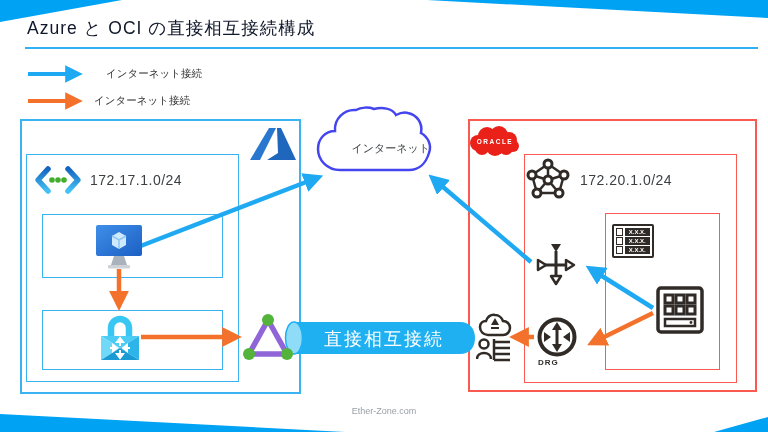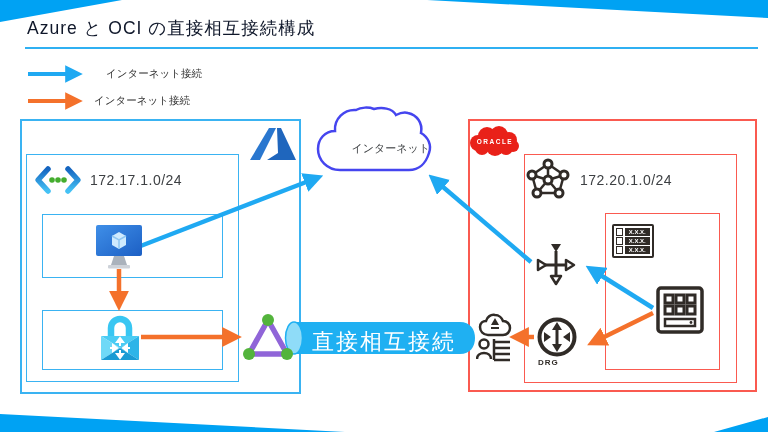--- a/index.html
+++ b/index.html
@@ -69,21 +69,21 @@
     <line x1="141" y1="337" x2="232" y2="337" stroke="#F4712B" stroke-width="4.5" marker-end="url(#mo)"></line>
     <line x1="653" y1="313" x2="596" y2="341" stroke="#F4712B" stroke-width="4.5" marker-end="url(#mo)"></line>
     <line x1="534" y1="337" x2="519" y2="337" stroke="#F4712B" stroke-width="4.5" marker-end="url(#mo)"></line>
 
     <g>
       <path d="M294,322 H460 C470,322 475,329 475,338 C475,347 470,354 460,354 H294 Z" fill="#1FB0F2"></path>
       <ellipse cx="294" cy="338" rx="8.5" ry="16" fill="#8FDCF8" stroke="#1FB0F2" stroke-width="1.5"></ellipse>
     </g>
   </svg>
 
-  <div class="lbl" style="left:300px;top:327px;width:168px;text-align:center;color:#fff;font-size:22px;letter-spacing:2px;">直接相互接続</div>
+  <div class="lbl" style="left:300px;top:327px;width:168px;text-align:center;color:#fff;font-size:18px;letter-spacing:2px;">直接相互接続</div>
 
   <svg class="abs" style="left:316px;top:106px;" width="124" height="70" viewBox="0 0 124 70">
     <path d="M24,64 C11,64 2,54 2,43 C2,33 9,25 19,25 C18,13 28,3 40,4 C45,1 53,1 58,3
              C66,1 76,2 80,9 C84,7 88,6 92,7 C101,9 107,17 105,27 C112,31 116,39 113,47
              C110,57 103,64 93,64 Z" fill="#fff" stroke="#4545EF" stroke-width="2.5"></path>
   </svg>
   <div class="lbl" style="left:326px;top:141px;width:104px;text-align:right;font-size:11px;color:#3d4043;">インターネット</div>
 
   <svg class="abs" style="left:250px;top:126px;" width="46" height="36" viewBox="0 0 46 36">
     <polygon points="19,2 26,2 10,34 0,34" fill="#2a77cf"></polygon>
@@ -241,14 +241,15 @@
     <line x1="15" y1="15" x2="23" y2="15" stroke="#302B27" stroke-width="2"></line>
     <circle cx="8" cy="31" r="4.5" fill="#fff" stroke="#302B27" stroke-width="2.5"></circle>
     <path d="M1,46 C1,38 15,38 15,46" fill="#fff" stroke="#302B27" stroke-width="2.5"></path>
     <line x1="18" y1="26" x2="18" y2="47" stroke="#302B27" stroke-width="2.5"></line>
     <line x1="18" y1="29" x2="34" y2="29" stroke="#302B27" stroke-width="2.5"></line>
     <line x1="18" y1="35" x2="34" y2="35" stroke="#302B27" stroke-width="2.5"></line>
     <line x1="18" y1="41" x2="34" y2="41" stroke="#302B27" stroke-width="2.5"></line>
     <line x1="18" y1="47" x2="34" y2="47" stroke="#302B27" stroke-width="2.5"></line>
   </svg>
 
+  <div class="lbl" style="left:0;top:406px;width:768px;text-align:center;font-size:9px;color:#9aa0a6;">Ether-Zone.com</div>
 
 </div>
 
 </body></html>

